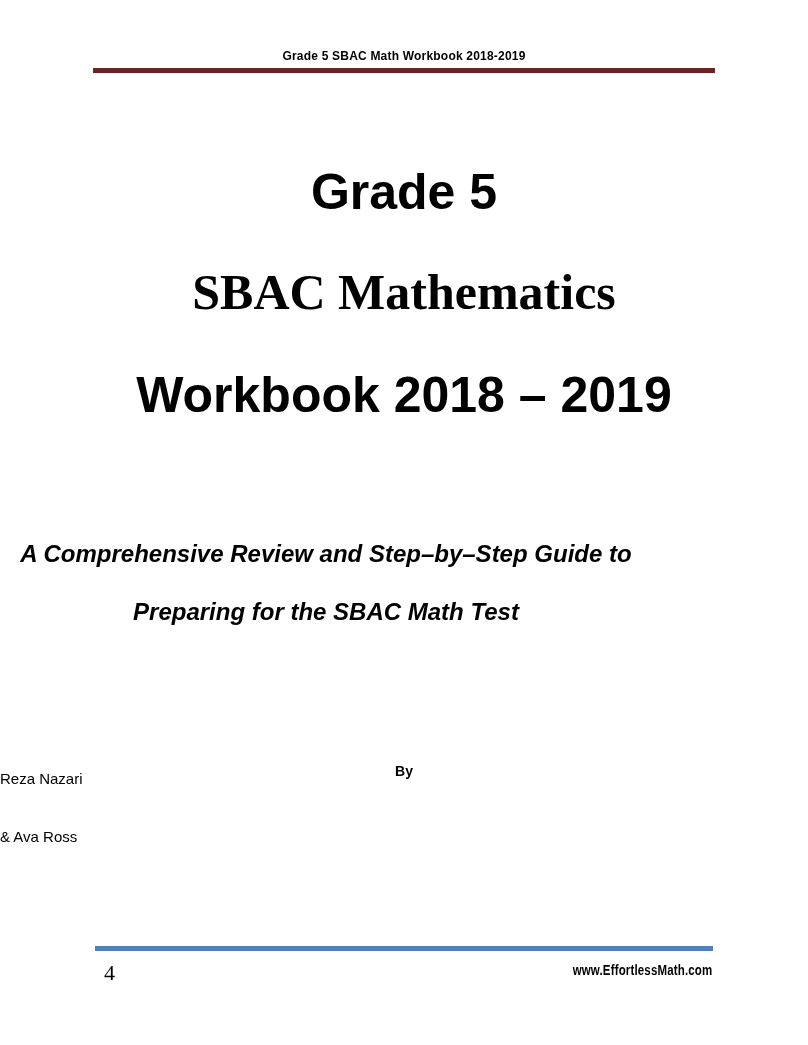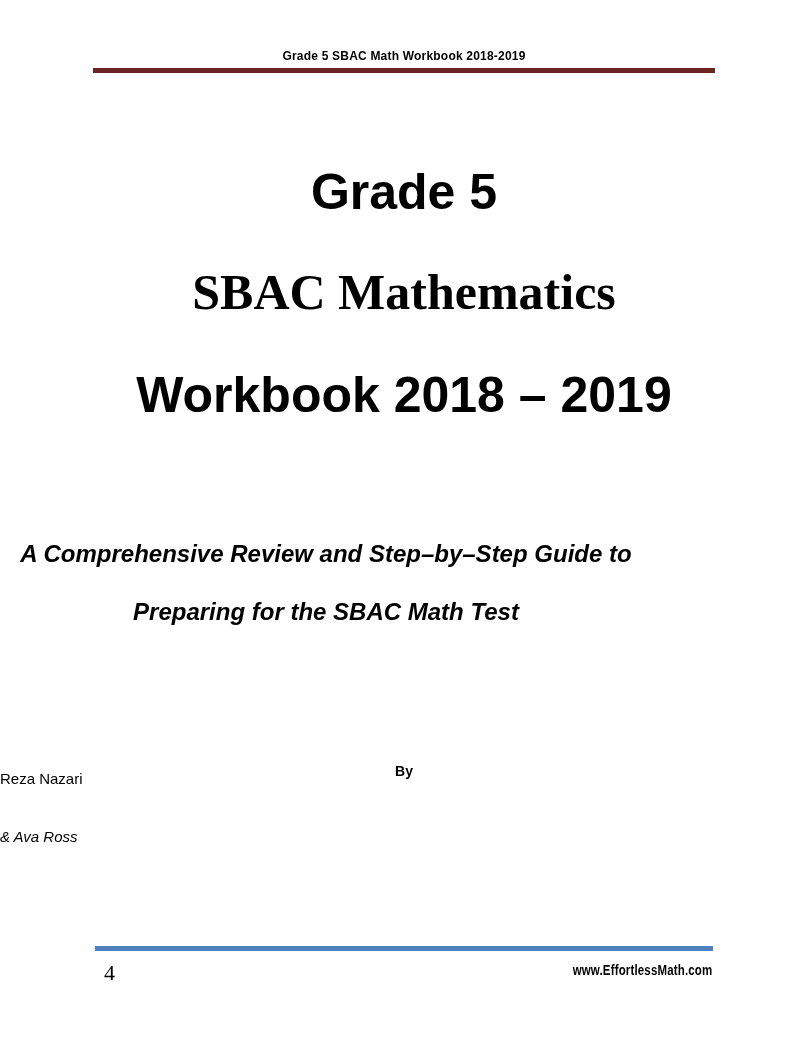--- a/index.html
+++ b/index.html
@@ -9,21 +9,21 @@
     .title { position: absolute; left: 0; width: 808px; text-align: center; font-weight: bold; font-size: 50px; line-height: 60px; }
     .t1 { top: 162px; }
     .t2 { top: 262px; font-family: Liberation Serif, serif; }
     .t3 { top: 345px; margin-top: 20px; }
     .subtitle { position: absolute; left: 0; width: 652px; text-align: center; font-style: italic; font-weight: bold; font-size: 24px; }
     .s1 { top: 540px; }
     .s2 { top: 598px; }
     .by { position: absolute; top: 715px; left: 0; width: 808px; text-align: center; font-weight: bold; font-size: 14px; margin-top: 48px; }
     .author { position: absolute; left: 0; width: 808px; text-align: left; font-size: 15px; }
     .a1 { top: 770px; }
-    .a2 { top: 828px; font-style: italic; }
+    .a2 { top: 828px; }
     .footer-rule { position: absolute; top: 946px; left: 95px; width: 618px; height: 5px; background: #4f81bd; }
     .page-num { position: absolute; top: 960px; left: 104px; font-family: "Liberation Serif", serif; font-size: 22px; }
     .website { position: absolute; top: 962px; right: 96px; font-family: "Liberation Sans", sans-serif; font-weight: bold; font-size: 14px; transform: scaleX(0.82); transform-origin: right center; letter-spacing: 0.2px; }
   </style>
 </head>
 <body>
 
 <div class="header-title">Grade 5 SBAC Math Workbook 2018-2019</div>
 <div class="header-rule"></div>
 

